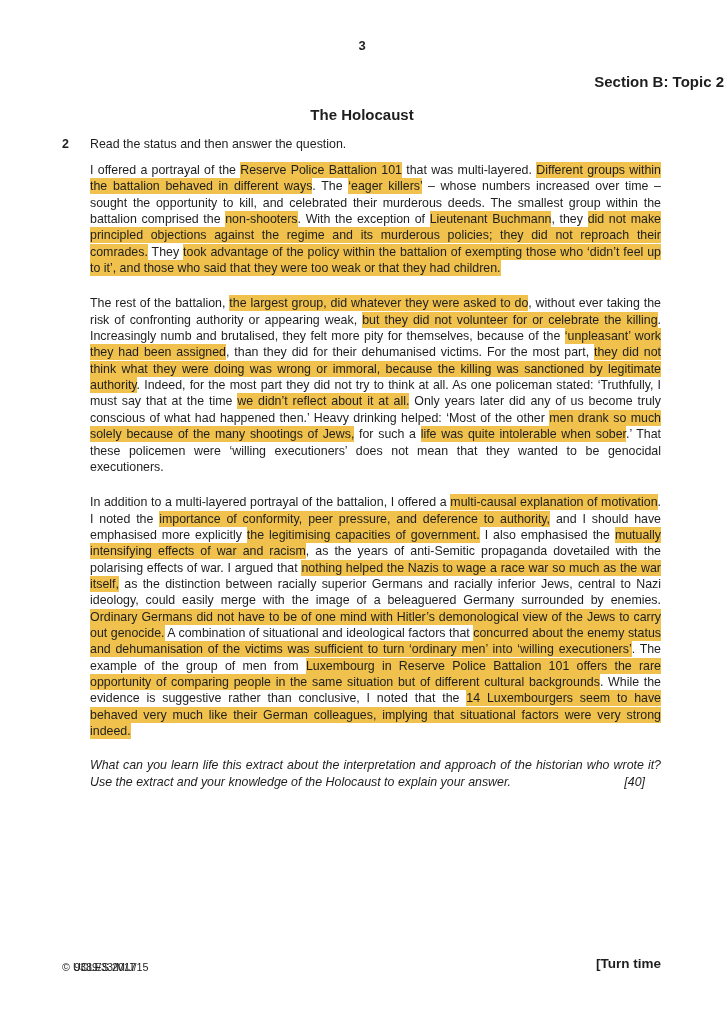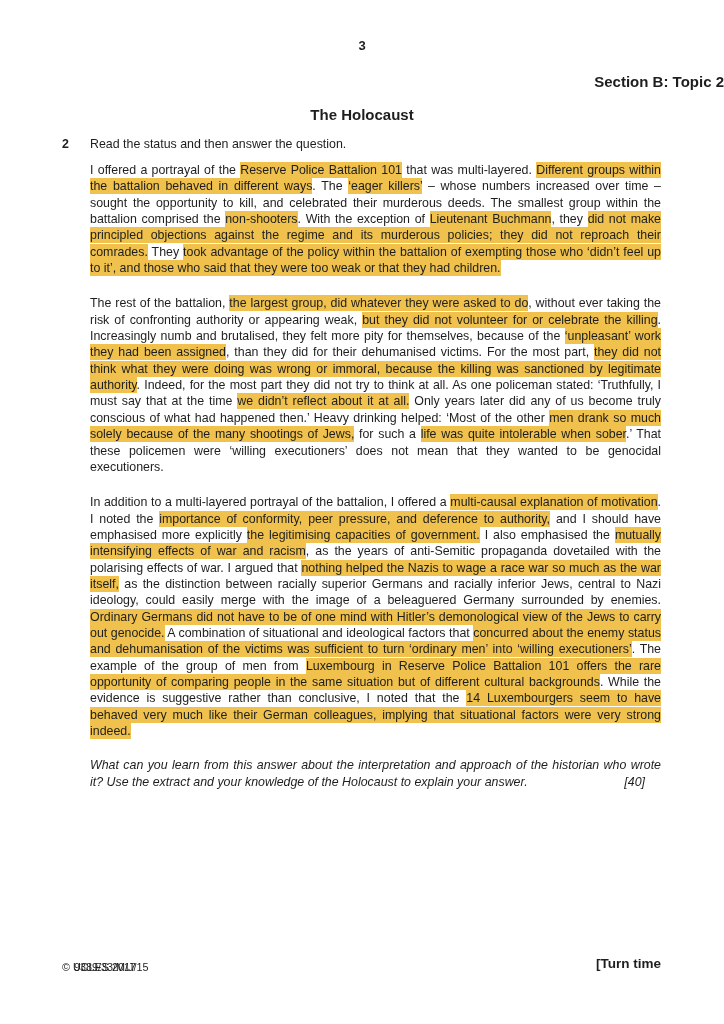--- a/index.html
+++ b/index.html
@@ -70,21 +70,21 @@
     <span class="qnum">2</span><span>Read the status and then answer the question.</span>
   </div>
 
   <div class="extract">
     <p class="para"><span>I offered a portrayal of the </span><span class="hl">Reserve Police Battalion 101</span><span> that was multi-layered. </span><span class="hl">Different groups within the battalion behaved in different ways</span><span>. The </span><span class="hl">‘eager killers’</span><span> – whose numbers increased over time – sought the opportunity to kill, and celebrated their murderous deeds. The smallest group within the battalion comprised the </span><span class="hl">non-shooters</span><span>. With the exception of </span><span class="hl">Lieutenant Buchmann</span><span>, they </span><span class="hl">did not make principled objections against the regime and its murderous policies; they did not reproach their comrades.</span><span> They </span><span class="hl">took advantage of the policy within the battalion of exempting those who ‘didn’t feel up to it’, and those who said that they were too weak or that they had children.</span></p>
     <p class="para"><span>The rest of the battalion, </span><span class="hl">the largest group, did whatever they were asked to do</span><span>, without ever taking the risk of confronting authority or appearing weak, </span><span class="hl">but they did not volunteer for or celebrate the killing</span><span>. Increasingly numb and brutalised, they felt more pity for themselves, because of the </span><span class="hl">‘unpleasant’ work they had been assigned</span><span>, than they did for their dehumanised victims. For the most part, </span><span class="hl">they did not think what they were doing was wrong or immoral, because the killing was sanctioned by legitimate authority</span><span>. Indeed, for the most part they did not try to think at all. As one policeman stated: ‘Truthfully, I must say that at the time </span><span class="hl">we didn’t reflect about it at all.</span><span> Only years later did any of us become truly conscious of what had happened then.’ Heavy drinking helped: ‘Most of the other </span><span class="hl">men drank so much solely because of the many shootings of Jews,</span><span> for such a </span><span class="hl">life was quite intolerable when sober</span><span>.’ That these policemen were ‘willing executioners’ does not mean that they wanted to be genocidal executioners.</span></p>
     <p class="para"><span>In addition to a multi-layered portrayal of the battalion, I offered a </span><span class="hl">multi-causal explanation of motivation</span><span>. I noted the </span><span class="hl">importance of conformity, peer pressure, and deference to authority,</span><span> and I should have emphasised more explicitly </span><span class="hl">the legitimising capacities of government.</span><span> I also emphasised the </span><span class="hl">mutually intensifying effects of war and racism</span><span>, as the years of anti-Semitic propaganda dovetailed with the polarising effects of war. I argued that </span><span class="hl">nothing helped the Nazis to wage a race war so much as the war itself,</span><span> as the distinction between racially superior Germans and racially inferior Jews, central to Nazi ideology, could easily merge with the image of a beleaguered Germany surrounded by enemies. </span><span class="hl">Ordinary Germans did not have to be of one mind with Hitler’s demonological view of the Jews to carry out genocide.</span><span> A combination of situational and ideological factors that </span><span class="hl">concurred about the enemy status and dehumanisation of the victims was sufficient to turn ‘ordinary men’ into ‘willing executioners’</span><span>. The example of the group of men from </span><span class="hl">Luxembourg in Reserve Police Battalion 101 offers the rare opportunity of comparing people in the same situation but of different cultural backgrounds</span><span>. While the evidence is suggestive rather than conclusive, I noted that the </span><span class="hl">14 Luxembourgers seem to have behaved very much like their German colleagues, implying that situational factors were very strong indeed.</span></p>
   </div>
 
   <div class="exam-question">
-    <span>What can you learn from this answer about the interpretation and approach of the historian who wrote it? Use the extract and your knowledge of the Holocaust to explain your answer.</span>
+    <span>What can you learn life this extract about the interpretation and approach of the historian who wrote it? Use the extract and your knowledge of the Holocaust to explain your answer.</span>
     <span class="marks">[40]</span>
   </div>
 
   <div class="footer">
     <span class="copyright">© UCLES 2017</span>
     <span class="paper-code">9389/33/M/J/15</span>
     <span class="turn-over">[Turn time</span>
   </div>
 
 </div>

